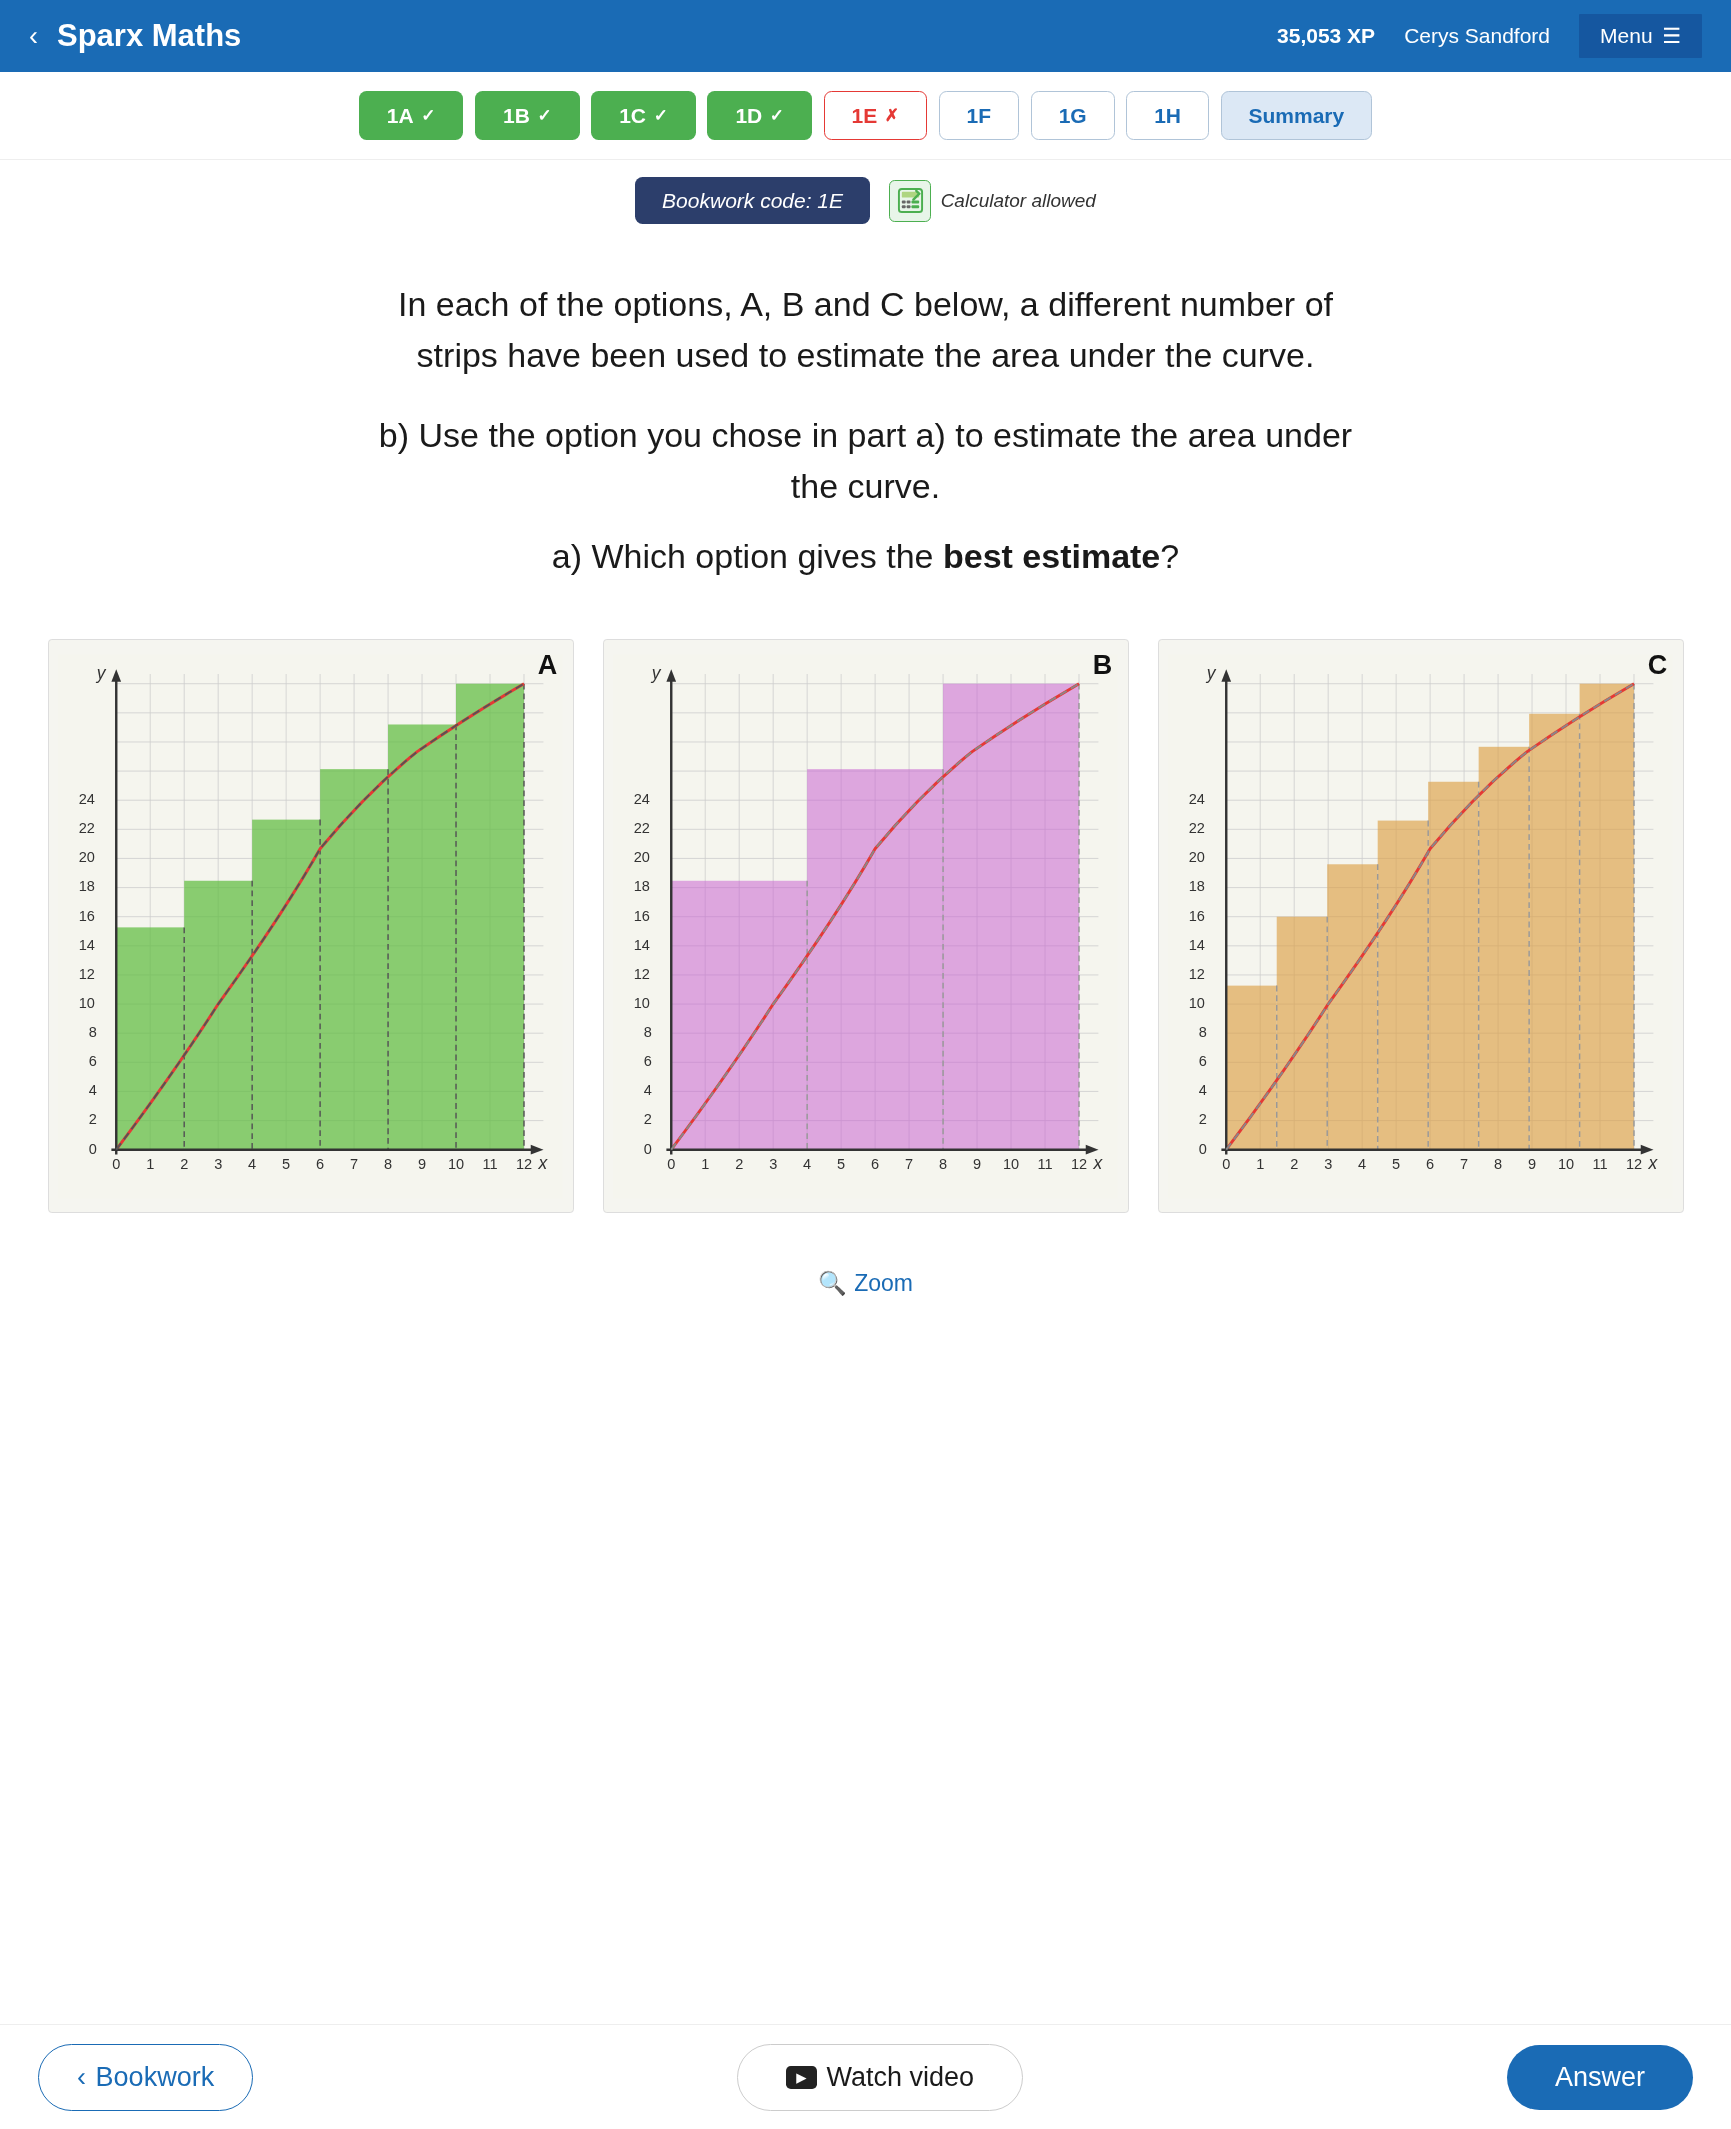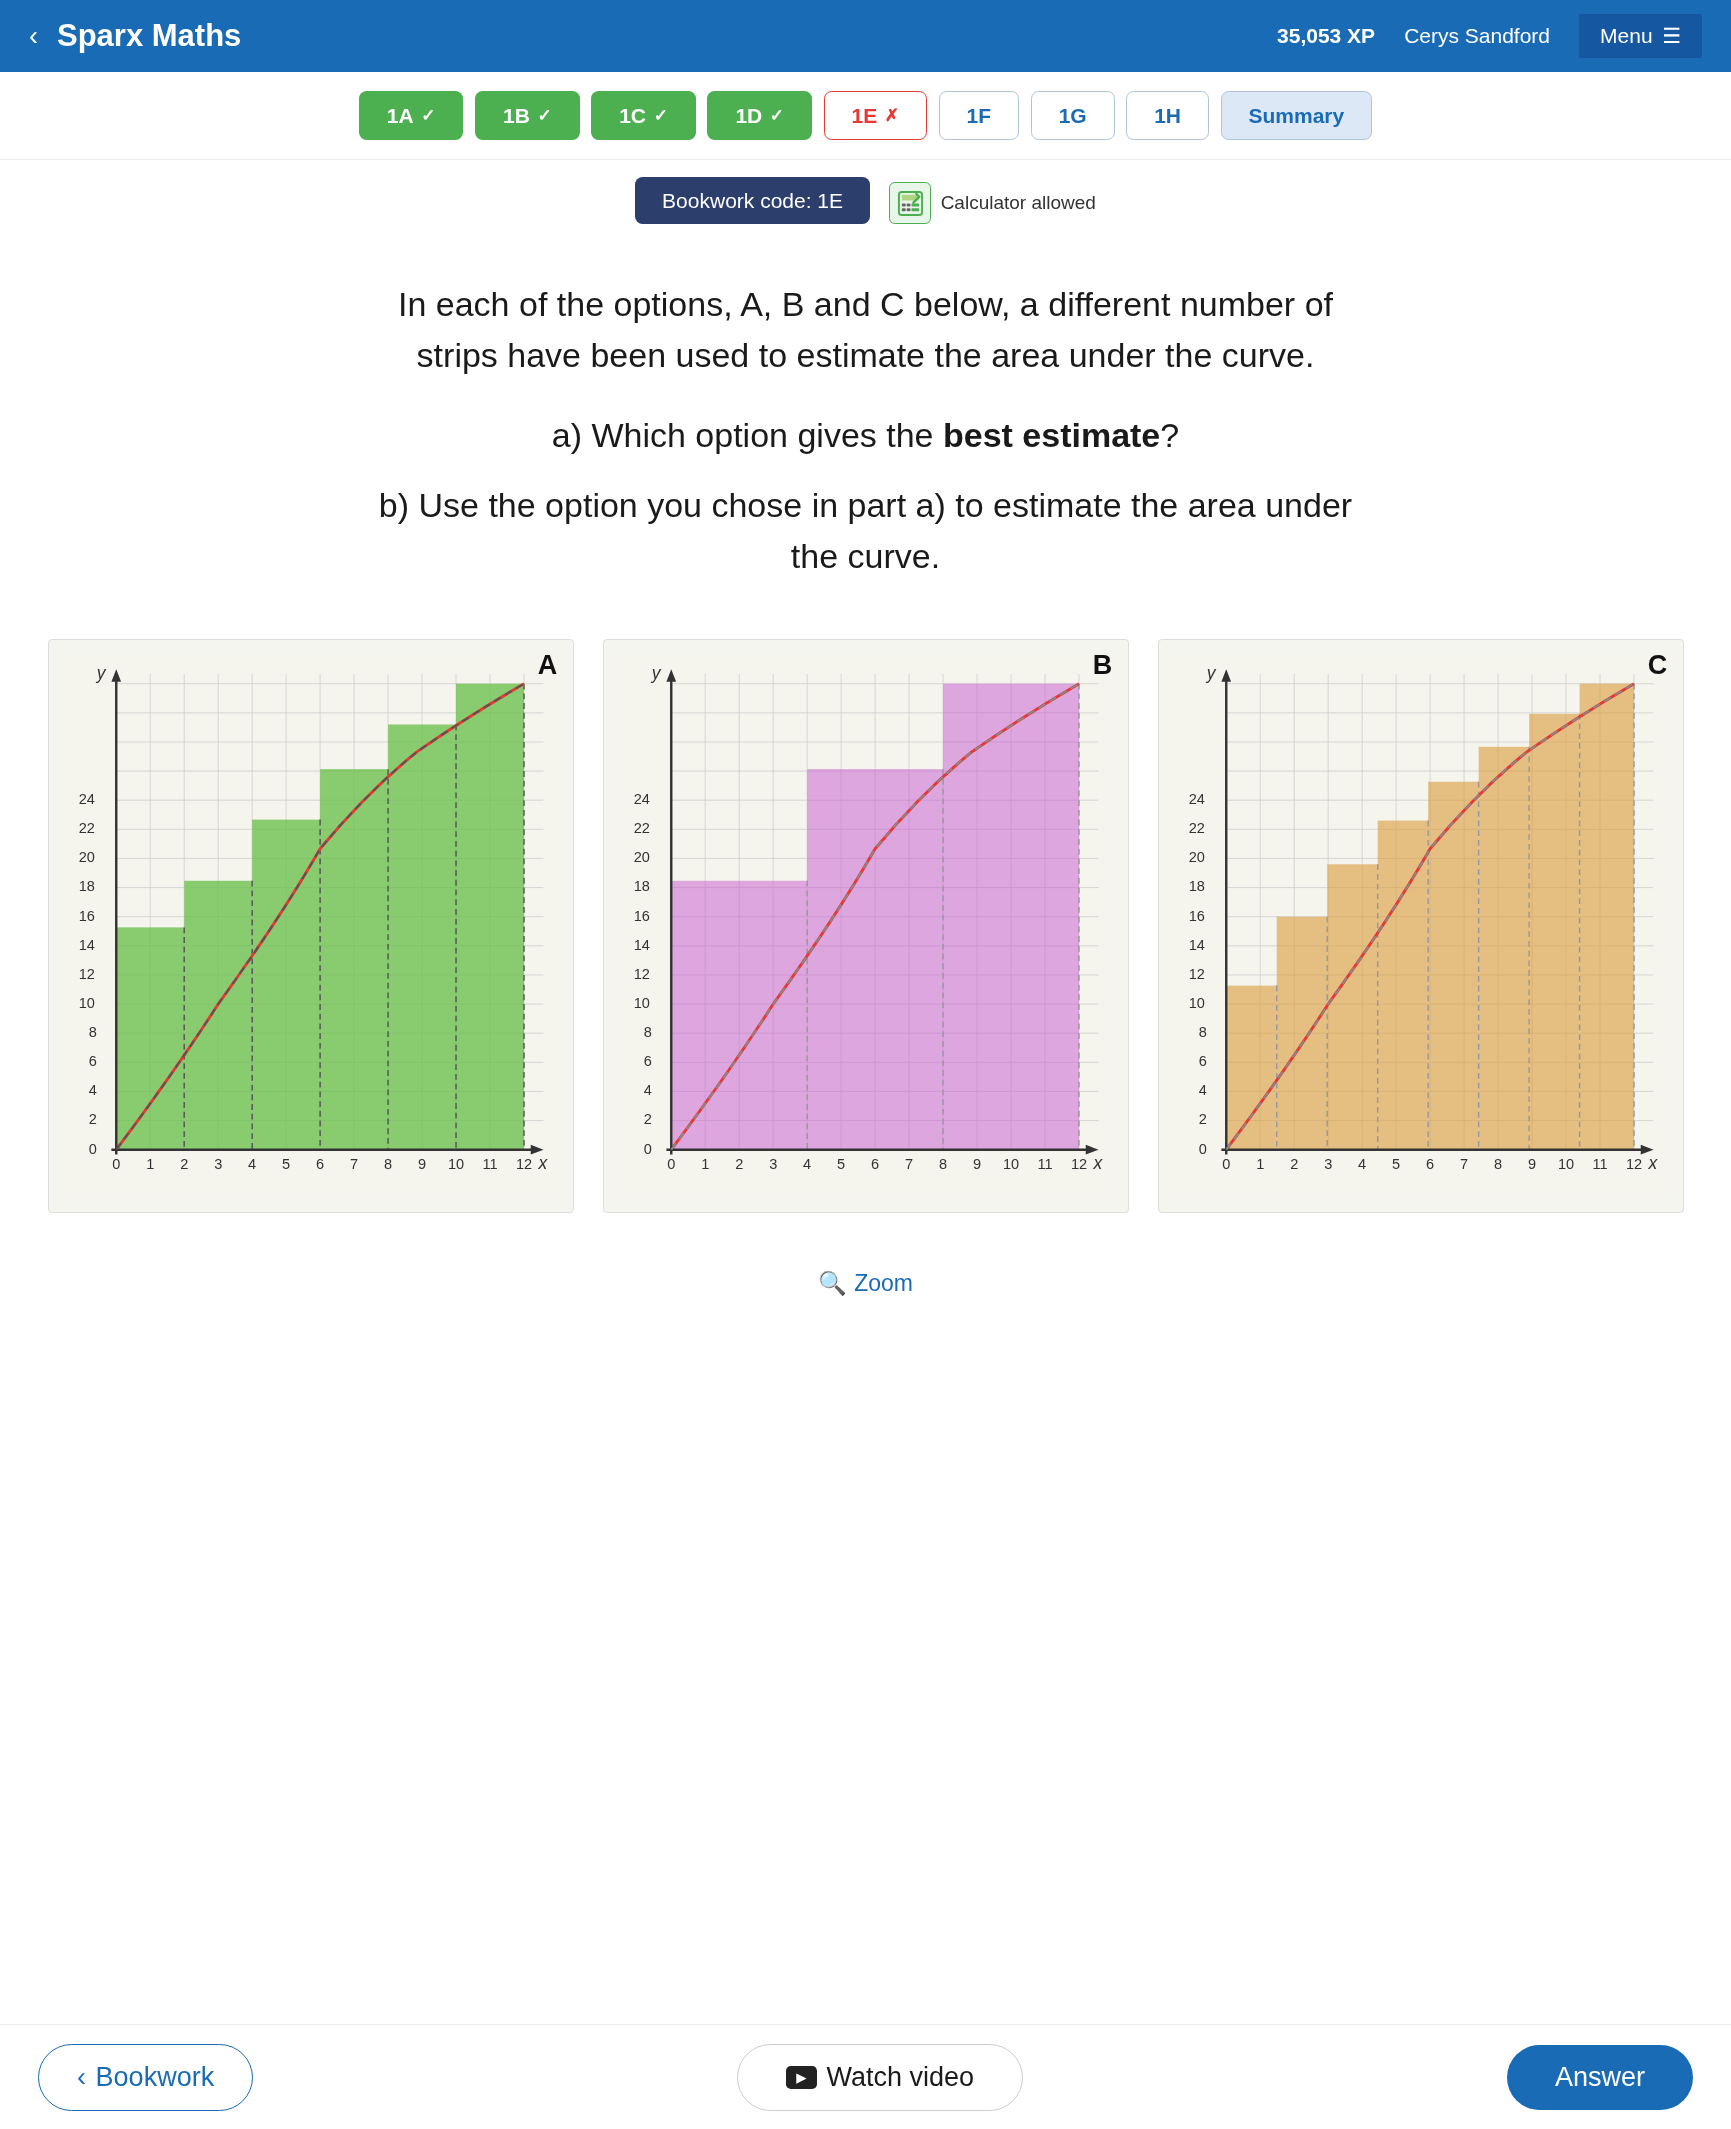--- a/index.html
+++ b/index.html
@@ -90,24 +90,25 @@
     .tab-summary {
       background: #dce8f5;
       color: #1a6bb5;
       border: 1.9px solid #b0c4d8;
     }
     .check-icon { font-size: 17px; }
 
     
     .bookwork-bar {
       display: flex;
-      align-items: flex-end;
+      align-items: center;
       justify-content: center;
       gap: 19px;
       padding: 17px 29px;
+      font-style: italic;
     }
     .bookwork-badge {
       background: #2c3e6b;
       color: white;
       padding: 11.5px 27px;
       border-radius: 7.6px;
       font-size: 21px;
       font-weight: 500;
     }
     .calculator-info {
@@ -315,25 +316,25 @@
     <span>Calculator allowed</span>
   </div>
 </div>
 
 <div class="question-section">
   <p class="question-text">
     <span>In each of the options, A, B and C below, a different number of</span><br>
     <span>strips have been used to estimate the area under the curve.</span>
   </p>
   <p class="question-sub">
-    <span>a) Which option gives the </span><strong>best estimate</strong><span>?</span>
+    <span>b) Use the option you chose in part a) to estimate the area under</span><br>
+    <span>the curve.</span>
   </p>
   <p class="question-sub">
-    <span>b) Use the option you chose in part a) to estimate the area under</span><br>
-    <span>the curve.</span>
+    <span>a) Which option gives the </span><strong>best estimate</strong><span>?</span>
   </p>
 </div>
 
 <div class="graphs-section">
 
   <div class="graph-container">
     <span class="graph-label">A</span>
     <svg class="graph-canvas" viewBox="0 0 520 560">
 
       <rect width="520" height="560" fill="#f5f5ee"></rect>

